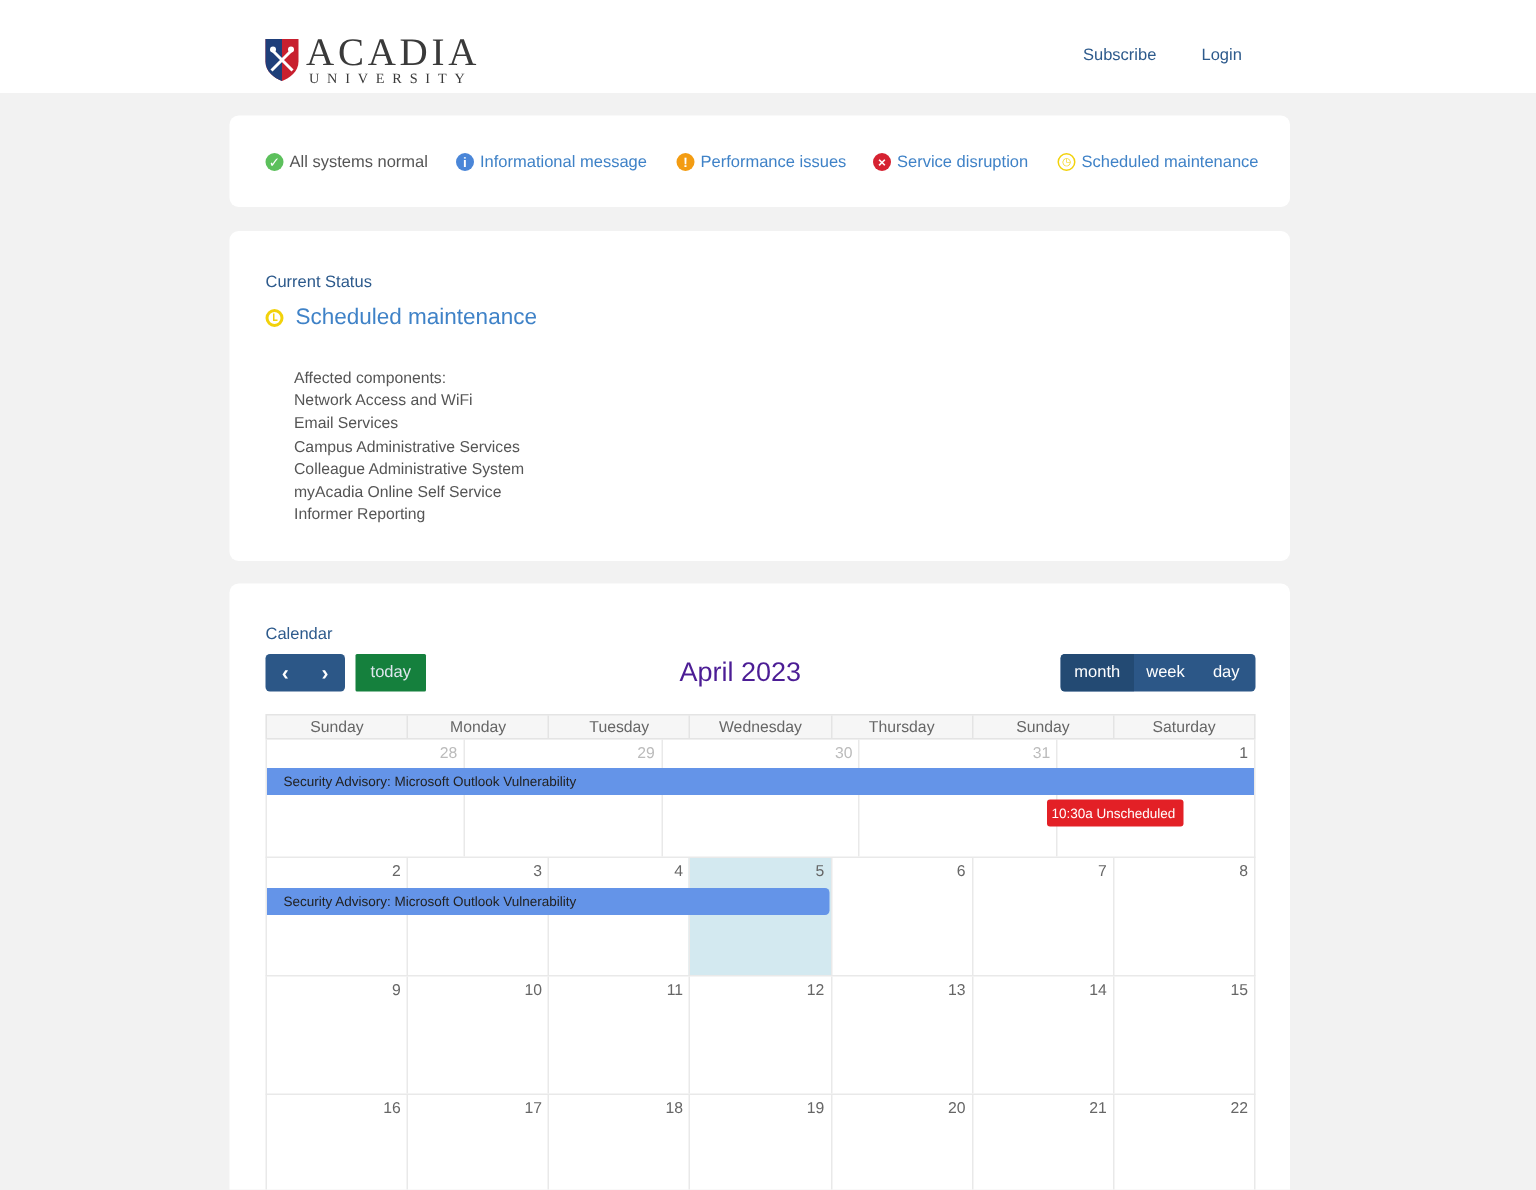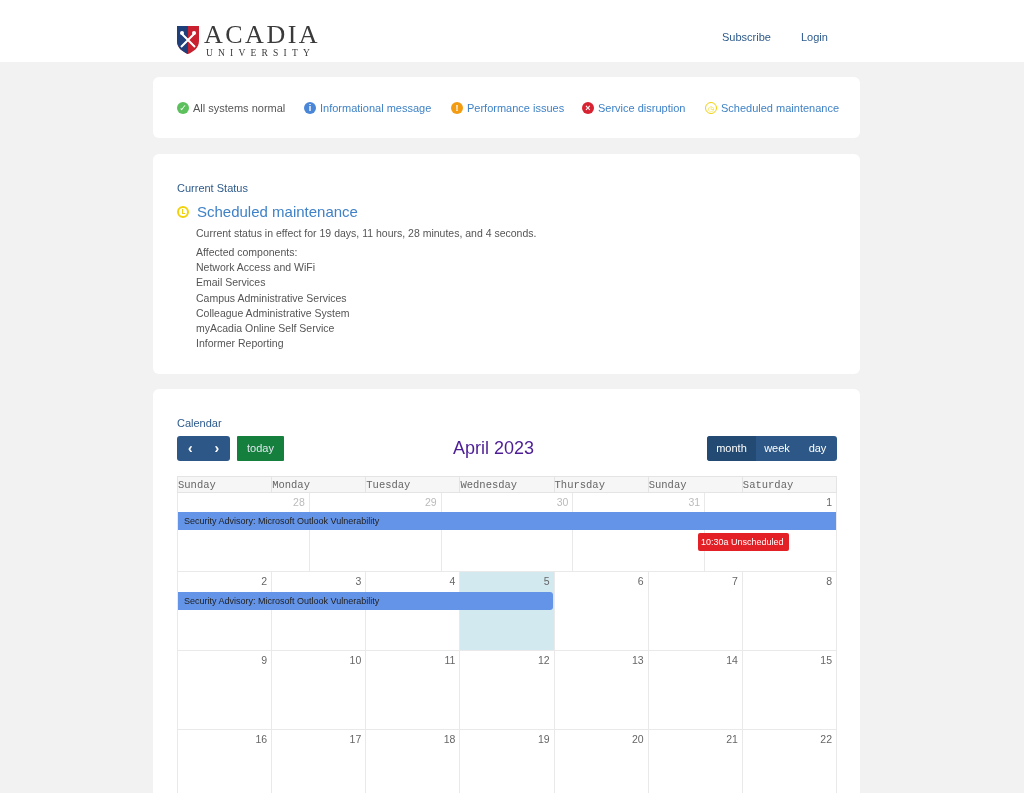--- a/index.html
+++ b/index.html
@@ -31,29 +31,29 @@
   .btn-grp span { flex: 1; color: #fff; font-size: 14px; text-align: center; line-height: 24px; font-weight: bold; }
   .today-btn { position: absolute; left: 84px; top: 47px; width: 47px; height: 25px; background: #15803d; color: #dfe6ee; border-radius: 1px; font-size: 11px; text-align: center; line-height: 25px; }
   .cal-title { position: absolute; left: 300px; top: 49px; font-size: 18px; color: #4c1d95; }
   .views { position: absolute; left: 554px; top: 47px; width: 130px; height: 25px; background: #2c5787; border-radius: 3px; display: flex; overflow: hidden; }
   .views span { color: #fff; font-size: 11px; line-height: 25px; text-align: center; }
   .views .v-month { width: 49px; background: #234a73; }
   .views .v-week { width: 42px; }
   .views .v-day { width: 39px; }
   .grid { position: absolute; left: 24px; top: 87px; width: 660px; }
   .dow-row { display: flex; height: 17px; border: 1px solid #e4e4e4; background: #f6f6f6; }
-  .dow-row div { flex: 1; font-size: 10.5px; line-height: 16px; color: #666; border-left: 1px solid #e4e4e4; font-family: Liberation Mono, monospace; }
+  .dow-row div { flex: 1; text-align: center; font-size: 10.5px; line-height: 16px; color: #666; border-left: 1px solid #e4e4e4; }
   .dow-row div:first-child { border-left: none; }
   .week { position: relative; height: 79px; display: flex; border: 1px solid #e9e9e9; border-top: none; }
   .day { flex: 1; border-left: 1px solid #e9e9e9; position: relative; }
   .day:first-child { border-left: none; }
   .day .num { position: absolute; right: 4px; top: 3px; font-size: 10.5px; color: #666; }
   .day.other .num { color: #bbb; }
   .day.today { background: #d3e9f0; }
-  .ev { position: absolute; height: 18px; font-size: 9px; line-height: 18px; padding-left: 6px; color: #222; background: #6494e8; white-space: nowrap; }
+  .ev { position: absolute; height: 18px; font-size: 9px; line-height: 18px; padding-left: 11px; color: #222; background: #6494e8; white-space: nowrap; }
   .ev.red { background: #e32026; color: #fff; border-radius: 2px; padding-left: 3px; margin-left: 47px; }
 </style>
 </head>
 <body>
 
 <div class="topbar">
   <div class="logo">
     <svg class="shield" viewBox="0 0 24 30">
       <path d="M1 1 H23 V16 C23 23 17 27 12 29 C7 27 1 23 1 16 Z" fill="#c8202f"></path>
       <path d="M1 1 H12 V29 C7 27 1 23 1 16 Z" fill="#1f3f7a"></path>
@@ -92,21 +92,20 @@
     <span style="color:#3f82c7;">Scheduled maintenance</span>
   </div>
 </div>
 
 <div class="card status-card">
   <div class="section-title" style="left:24px; top:28px;">Current Status</div>
   <div class="status-head">
     <span class="clock"></span>
     <span class="status-name">Scheduled maintenance</span>
   </div>
-  <div class="status-text">Current status in effect for 19 days, 11 hours, 28 minutes, and 4 seconds.</div>
   <div class="comp-list">
     <div>Affected components:</div>
     <div>Network Access and WiFi</div>
     <div>Email Services</div>
     <div>Campus Administrative Services</div>
     <div>Colleague Administrative System</div>
     <div>myAcadia Online Self Service</div>
     <div>Informer Reporting</div>
   </div>
 </div>

